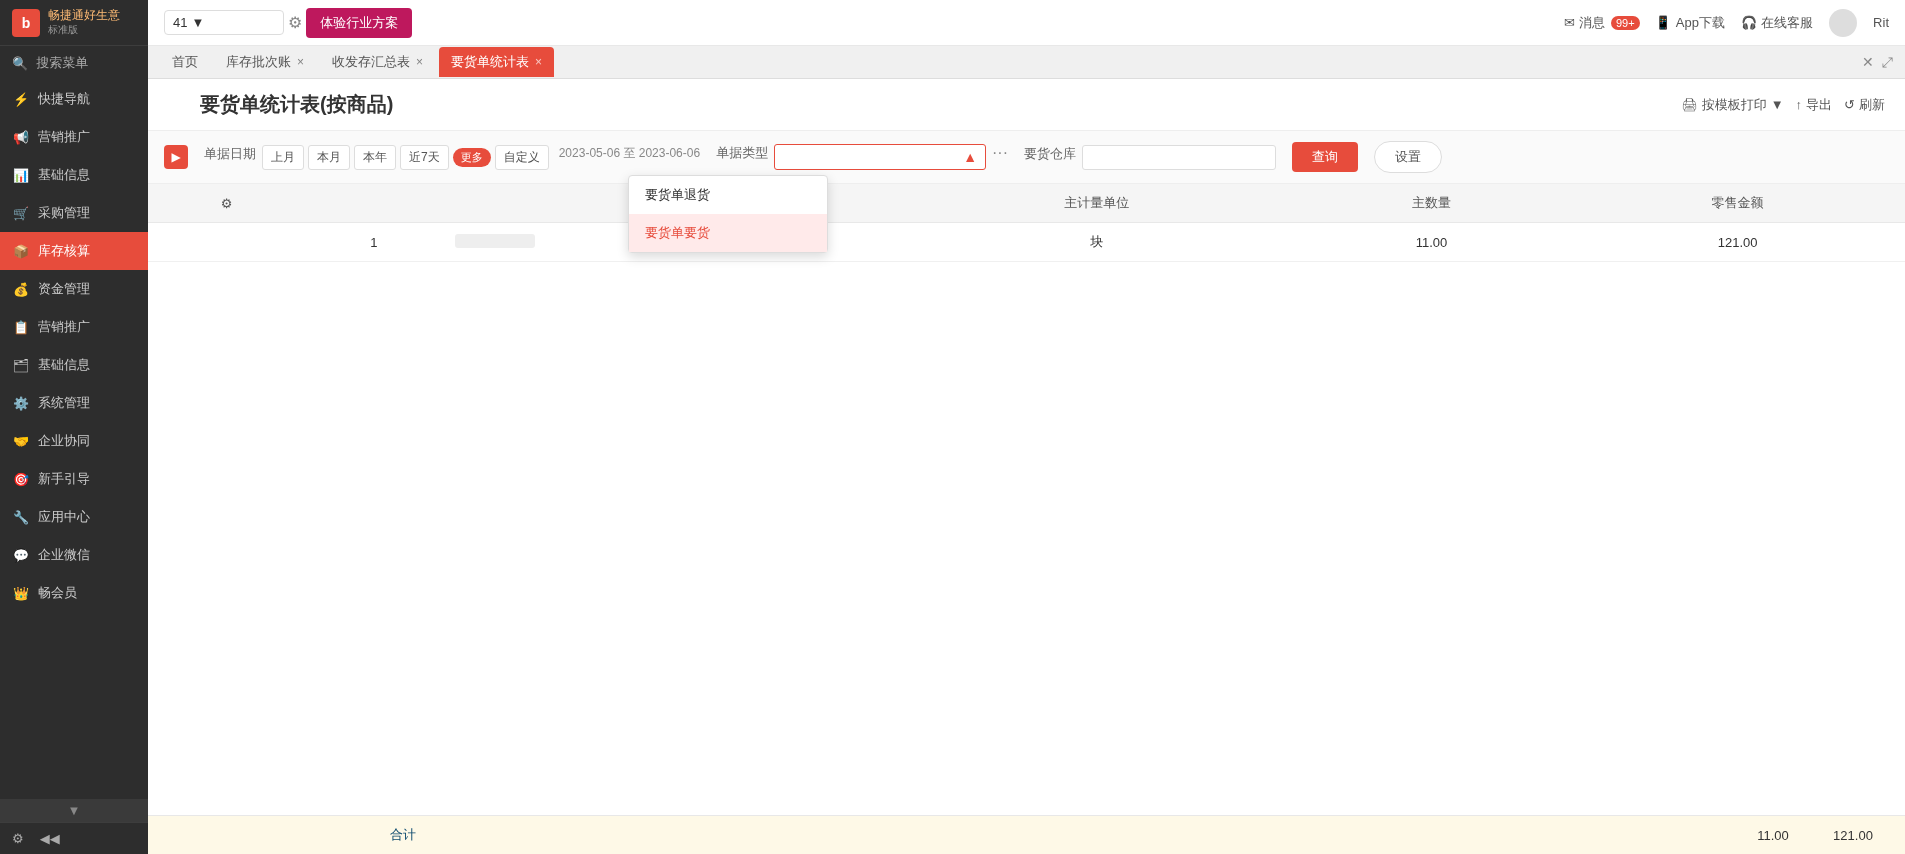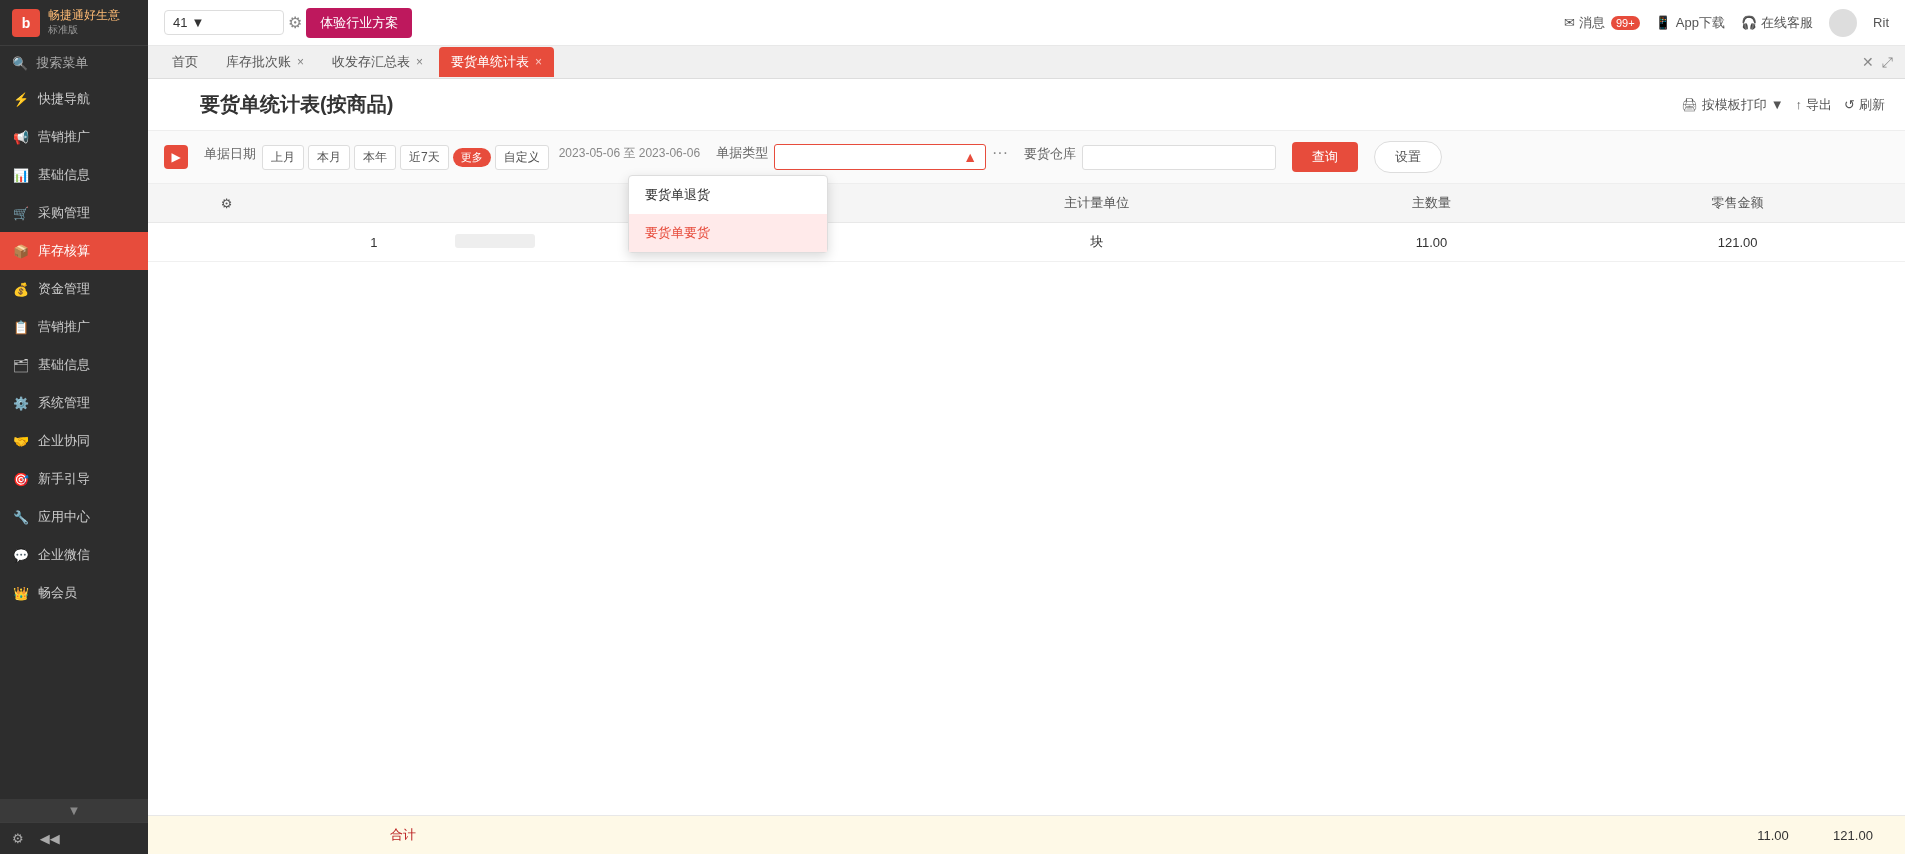--- a/index.html
+++ b/index.html
@@ -317,21 +317,21 @@
     
     .table-footer {
       background: #fef9e7;
       border-top: 1px solid #e8e8e8;
       padding: 10px 12px;
       display: flex;
       align-items: center;
       flex-shrink: 0;
     }
     .footer-label {
-      font-size: 13px; color: #b91c1c; margin-right: auto; padding-left: 230px;
+      font-size: 13px; color: #0c4a6e; margin-right: auto; padding-left: 230px;
     }
     .footer-val {
       font-size: 13px; color: #333; min-width: 80px; text-align: center;
     }
   </style>
 </head>
 <body>
 
 <div class="sidebar">
   <div class="sidebar-logo">

